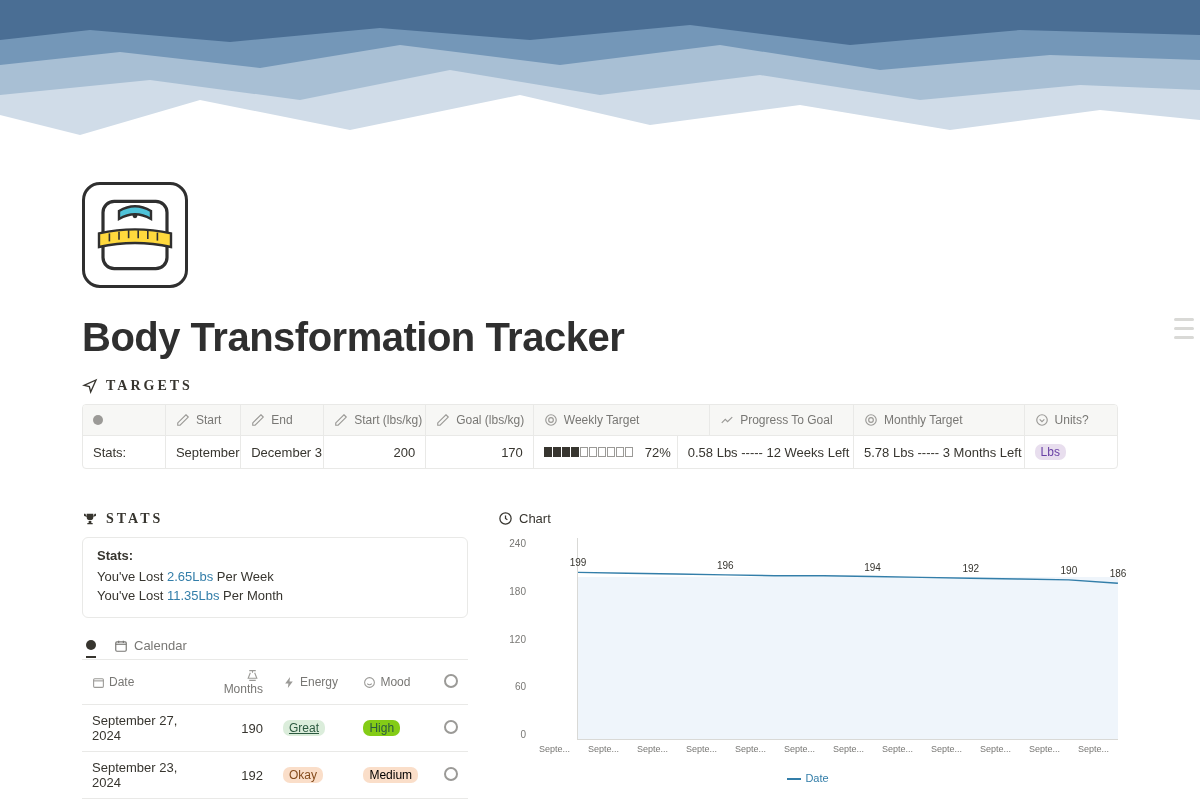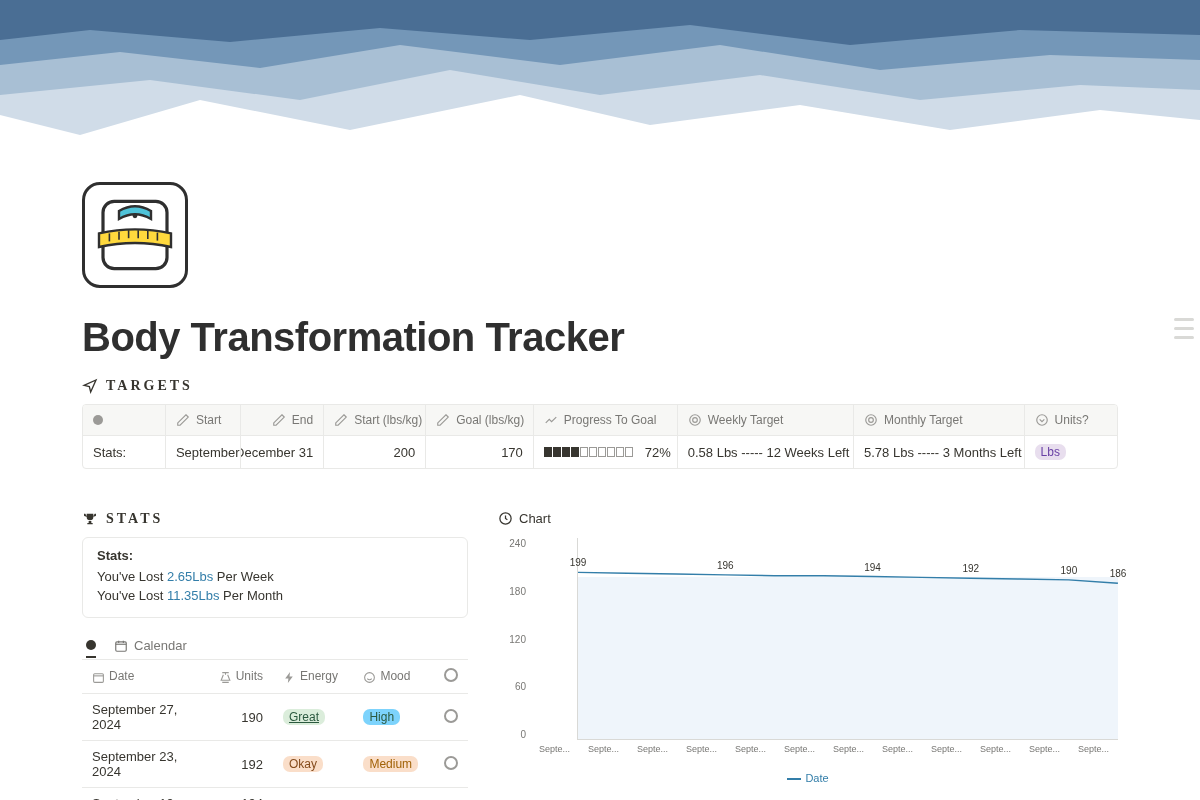--- a/index.html
+++ b/index.html
@@ -14,39 +14,39 @@
 .section-header .hicon { width: 16px; height: 16px; color: #37352f; }
 .targets-table { border: 1px solid #e9e9e7; border-radius: 4px; overflow: hidden; width: 100%; }
 .targets-row { display: flex; }
 .targets-row.header { background: #f7f7f5; border-bottom: 1px solid #e9e9e7; font-size: 12px; color: #787774; }
 .targets-row.data { font-size: 13px; }
 .tcell { padding: 8px 10px; border-right: 1px solid #e9e9e7; display: flex; align-items: center; gap: 6px; white-space: nowrap; overflow: hidden; }
 .tcell:last-child { border-right: none; }
 .tcell .icon { width: 14px; height: 14px; color: #9b9a97; flex-shrink: 0; }
 .c0 { width: 86px; }
 .c1 { width: 78px; }
-.c2 { width: 86px; justify-content: flex-end; }
+.c2 { width: 86px; }
 .c3 { width: 106px; text-align: right; justify-content: flex-end; }
 .c3h { width: 106px; }
 .c4 { width: 112px; text-align: right; justify-content: flex-end; }
 .c4h { width: 112px; }
 .c5 { width: 150px; }
 .c6 { width: 184px; }
 .c7 { width: 178px; }
 .c8 { width: 96px; }
 .dot { width: 10px; height: 10px; border-radius: 50%; background: #9b9a97; }
 .progress-bar { display: inline-flex; gap: 1px; align-items: center; margin-right: 6px; }
 .pb-seg { width: 8px; height: 10px; background: #37352f; }
 .pb-seg.empty { background: transparent; border: 1px solid #9b9a97; }
 .tag { display: inline-block; padding: 1px 6px; border-radius: 7px; font-size: 12px; }
 .tag-lbs { background: #e8deee; color: #6940a5; }
 .tag-great { background: #dbeddb; color: #2b593f; text-decoration: underline; }
 .tag-okay { background: #fadec9; color: #854c1d; }
-.tag-high { background: #7dd3fc; color: #2b593f; }
-.tag-medium { background: #fadec9; color: #a16207; }
+.tag-high { background: #84cc16; color: #2b593f; }
+.tag-medium { background: #fadec9; color: #000000; }
 .cols { display: flex; gap: 30px; margin-top: 42px; }
 .col-left { width: 386px; flex-shrink: 0; }
 .col-right { flex: 1; }
 .stats-card { border: 1px solid #e9e9e7; border-radius: 6px; padding: 10px 14px; margin-bottom: 14px; font-size: 13px; }
 .stats-card .title { font-weight: 600; margin-bottom: 6px; }
 .stats-card .line { color: #37352f; margin-bottom: 4px; }
 .stats-card .hl { color: #337ea9; }
 .tabs { display: flex; align-items: center; gap: 18px; border-bottom: 1px solid #e9e9e7; padding: 6px 4px; font-size: 13px; }
 .tab { display: flex; align-items: center; gap: 6px; color: #787774; cursor: pointer; }
 .tab.active { color: #37352f; border-bottom: 2px solid #37352f; padding-bottom: 6px; margin-bottom: -7px; }
@@ -132,32 +132,32 @@
             <path d="M17 3l4 4L7 21H3v-4L17 3z"></path>
           </svg>
           <span>Start (lbs/kg)</span>
         </div>
       <div class="tcell c4h">
           <svg class="icon" viewBox="0 0 24 24" fill="none" stroke="currentColor" stroke-width="2">
             <path d="M17 3l4 4L7 21H3v-4L17 3z"></path>
           </svg>
           <span>Goal (lbs/kg)</span>
         </div>
-      <div class="tcell c5">
-          <svg class="icon" viewBox="0 0 24 24" fill="none" stroke="currentColor" stroke-width="2">
-            <path d="M3 17l6-6 4 4 8-8"></path>
-          </svg>
-          <span>Progress To Goal</span>
-        </div>
       <div class="tcell c6">
           <svg class="icon" viewBox="0 0 24 24" fill="none" stroke="currentColor" stroke-width="2">
             <circle cx="12" cy="12" r="9"></circle>
             <circle cx="12" cy="12" r="4"></circle>
           </svg>
           <span>Weekly Target</span>
+        </div>
+      <div class="tcell c5">
+          <svg class="icon" viewBox="0 0 24 24" fill="none" stroke="currentColor" stroke-width="2">
+            <path d="M3 17l6-6 4 4 8-8"></path>
+          </svg>
+          <span>Progress To Goal</span>
         </div>
       <div class="tcell c7">
           <svg class="icon" viewBox="0 0 24 24" fill="none" stroke="currentColor" stroke-width="2">
             <circle cx="12" cy="12" r="9"></circle>
             <circle cx="12" cy="12" r="4"></circle>
           </svg>
           <span>Monthly Target</span>
         </div>
       <div class="tcell c8">
           <svg class="icon" viewBox="0 0 24 24" fill="none" stroke="currentColor" stroke-width="2">
@@ -232,21 +232,21 @@
 
       <table class="stats-table">
         <thead>
           <tr>
             <th style="width:120px"><svg class="icon" viewBox="0 0 24 24" fill="none" stroke="currentColor" stroke-width="2">
                   <rect x="3" y="5" width="18" height="16" rx="2"></rect>
                   <line x1="3" y1="9" x2="21" y2="9"></line>
                 </svg><span>Date</span></th>
             <th style="width:70px;text-align:right"><svg class="icon" viewBox="0 0 24 24" fill="none" stroke="currentColor" stroke-width="2">
                   <path d="M6 3h12M12 3v4M6 21h12M8 7l-4 10h8M16 7l4 10h-8"></path>
-                </svg><span>Units</span></th>
+                </svg><span>Months</span></th>
             <th style="width:80px"><svg class="icon" viewBox="0 0 24 24" fill="currentColor">
                   <path d="M13 2L4 14h6l-1 8 9-12h-6l1-8z"></path>
                 </svg><span>Energy</span></th>
             <th style="width:80px"><svg class="icon" viewBox="0 0 24 24" fill="none" stroke="currentColor" stroke-width="2">
                   <circle cx="12" cy="12" r="9"></circle>
                   <path d="M8 14s1.5 2 4 2 4-2 4-2M9 9h.01M15 9h.01"></path>
                 </svg><span>Mood</span></th>
             <th style="width:24px"><span class="circ"></span></th>
           </tr>
         </thead>

